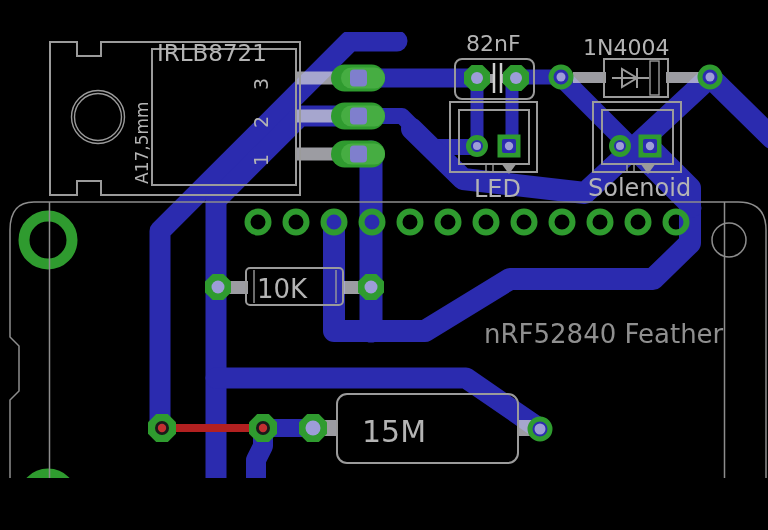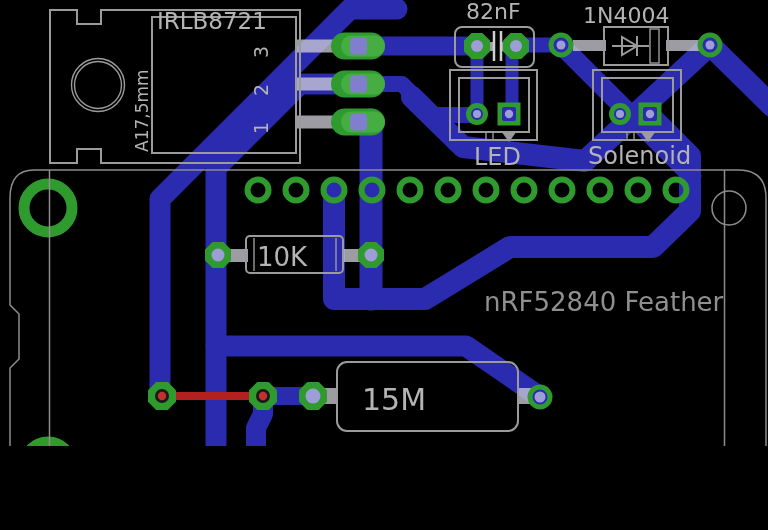--- a/index.html
+++ b/index.html
@@ -1,17 +1,17 @@
 <!DOCTYPE html>
 <html><head>
 <meta charset="utf-8">
 <style>
   html,body{margin:0;padding:0;background:#000;}
   #stage{position:relative;width:768px;height:446px;background:var(--board-bg,#000);overflow:hidden;
-         font-family:"DejaVu Sans",sans-serif;}
+         font-family:"DejaVu Sans",sans-serif;margin-top:32px;}
   svg{display:block}
   .trace{stroke:var(--trace,#2b2baf);fill:none;stroke-linecap:round;stroke-linejoin:round;}
   .trace-red{stroke:var(--trace-red,#b22020);fill:none;stroke-linecap:round;}
   .pad-green{fill:var(--green,#2f9b2f);}
   .pad-bright{fill:var(--green-bright,#46ad42);}
   .pad-blue{fill:var(--trace,#2b2baf);}
   .drill{fill:var(--drill,#9d9dd8);}
   .drill-dark{fill:#1a1a1a;}
   .drill-red{fill:#c23030;}
   .ring{fill:none;stroke:var(--green,#2f9b2f);}

